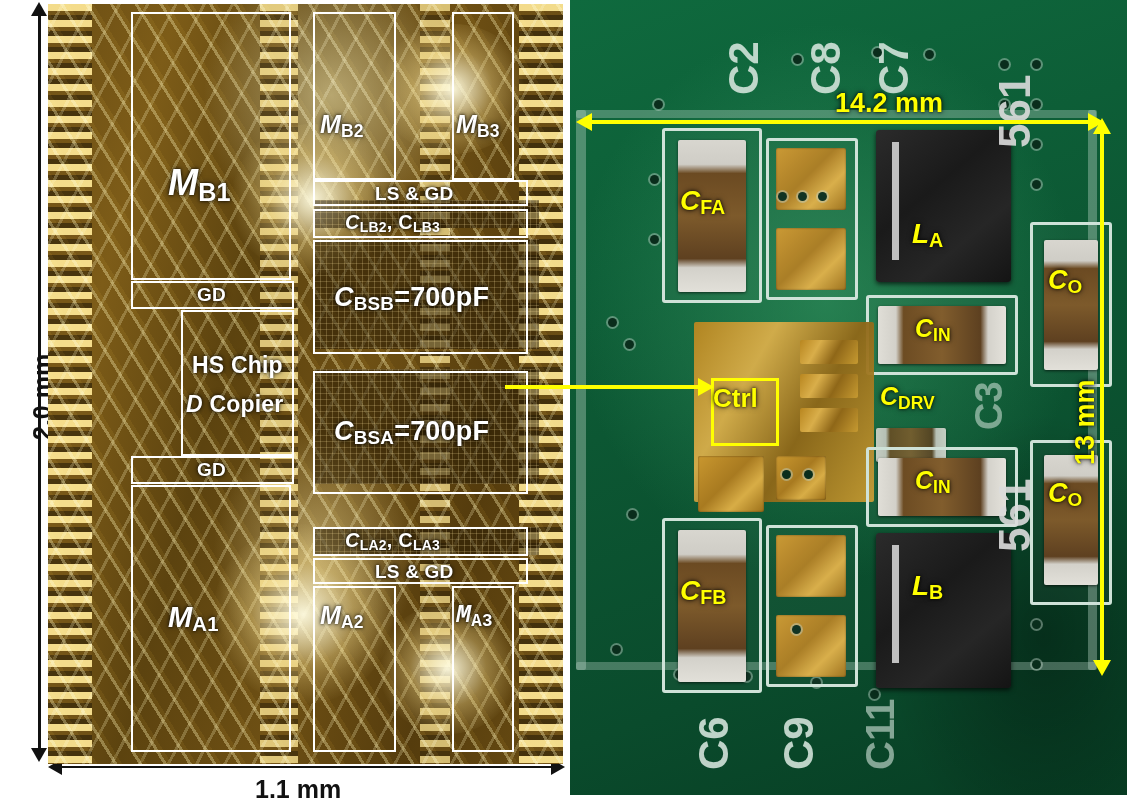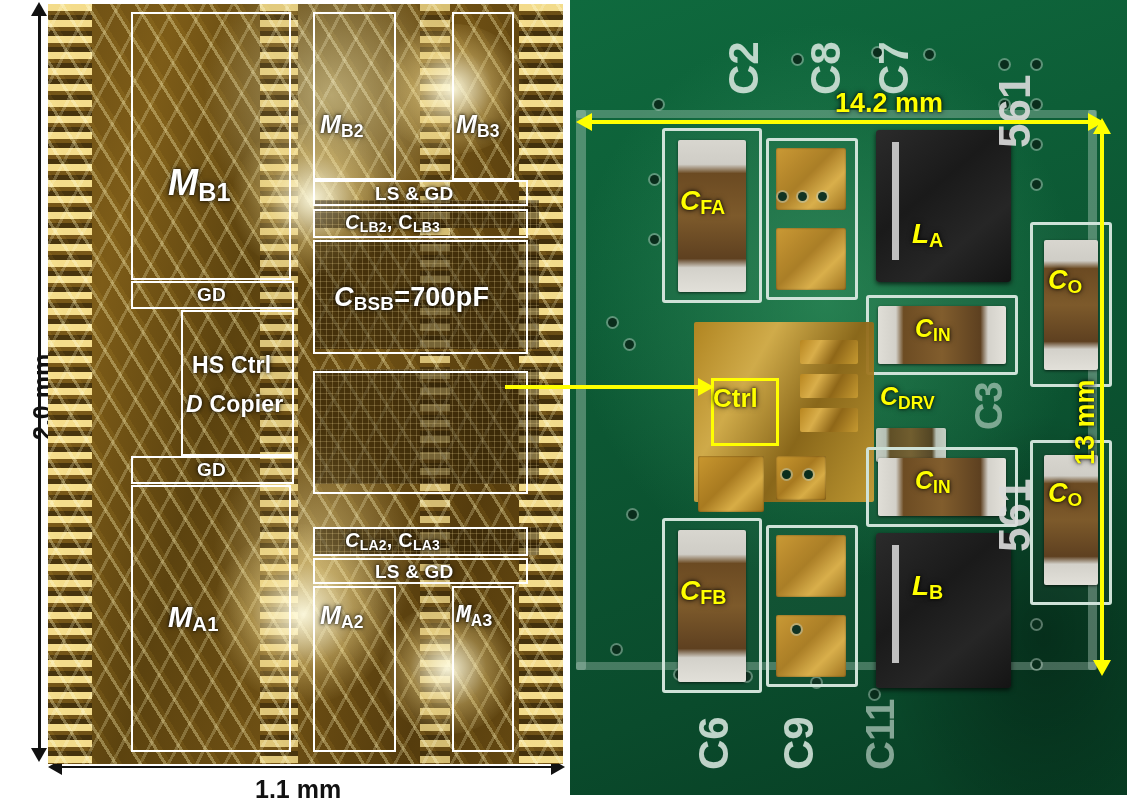--- a/index.html
+++ b/index.html
@@ -162,34 +162,37 @@
 
     <div class="wbox" style="left:313px;top:209px;width:215px;height:29px;"></div>
     <div class="wlbl" style="left:345px;top:211px;font-size:20px;">
       <i>C</i><span class="sub">LB2</span><span>, C</span><span class="sub">LB3</span>
     </div>
 
     <div class="wbox" style="left:131px;top:281px;width:163px;height:28px;"></div>
     <div class="wlbl" style="left:197px;top:284px;font-size:19px;">GD</div>
 
     <div class="wbox" style="left:181px;top:310px;width:113px;height:146px;"></div>
-    <div class="wlbl" style="left:192px;top:352px;font-size:23px;">HS Ctrl</div>
+    <div class="wlbl" style="left:192px;top:352px;font-size:23px;">HS Chip</div>
     <div class="wlbl" style="left:186px;top:391px;font-size:23px;">
       <i>D</i><span> Copier</span>
     </div>
 
     <div class="wbox" style="left:131px;top:456px;width:163px;height:28px;"></div>
     <div class="wlbl" style="left:197px;top:459px;font-size:19px;">GD</div>
 
     <div class="wbox" style="left:313px;top:240px;width:215px;height:114px;"></div>
     <div class="wlbl" style="left:334px;top:282px;font-size:27px;text-align:right;">
       <i>C</i><span class="sub">BSB</span><span>=700pF</span>
     </div>
 
     <div class="wbox" style="left:313px;top:371px;width:215px;height:123px;"></div>
+    <div class="wlbl" style="left:334px;top:416px;font-size:27px;">
+      <i>C</i><span class="sub">BSA</span><span>=700pF</span>
+    </div>
 
     <div class="wbox" style="left:313px;top:527px;width:215px;height:29px;"></div>
     <div class="wlbl" style="left:345px;top:529px;font-size:20px;">
       <i>C</i><span class="sub">LA2</span><span>, C</span><span class="sub">LA3</span>
     </div>
 
     <div class="wbox" style="left:313px;top:558px;width:215px;height:26px;"></div>
     <div class="wlbl" style="left:375px;top:561px;font-size:19px;">LS &amp; GD</div>
 
     <div class="wbox" style="left:131px;top:485px;width:160px;height:267px;"></div>

